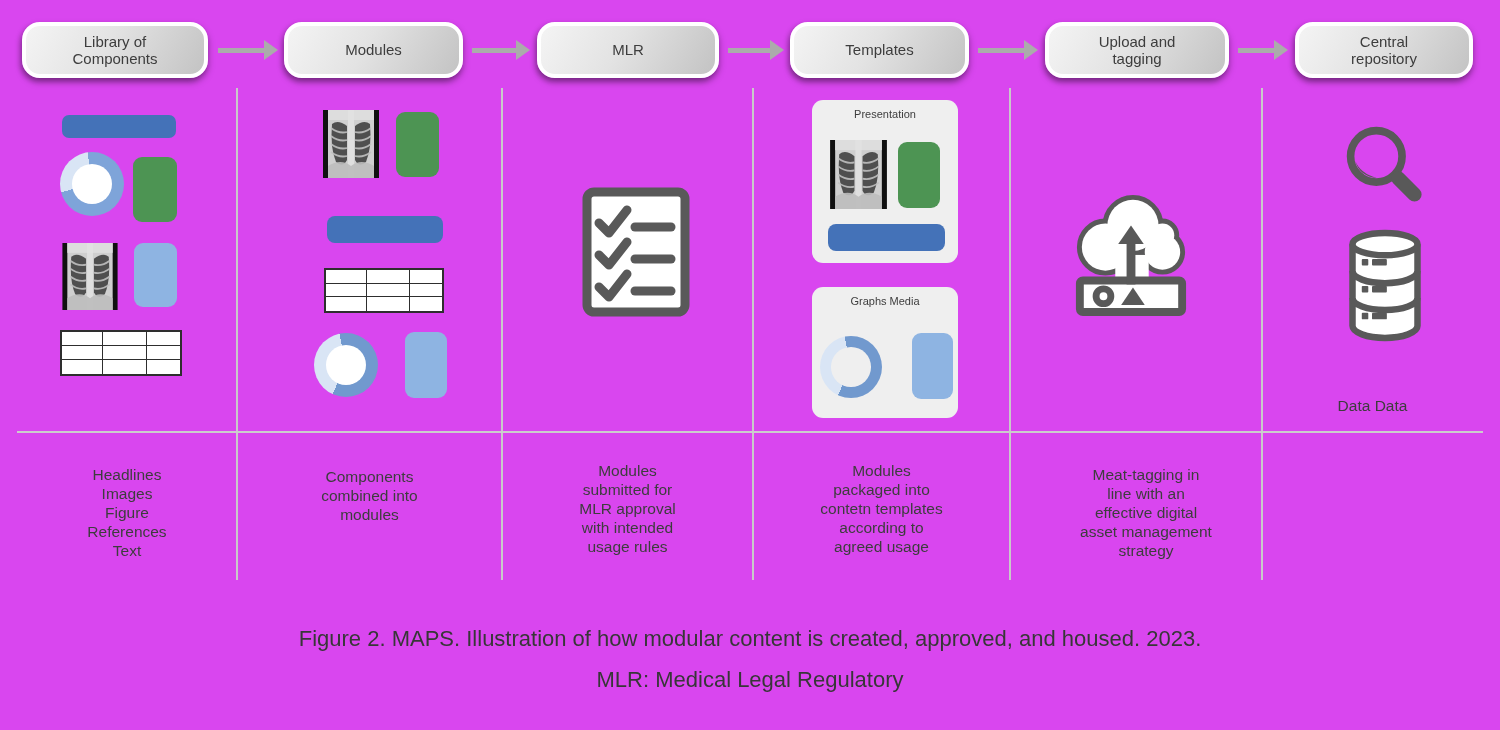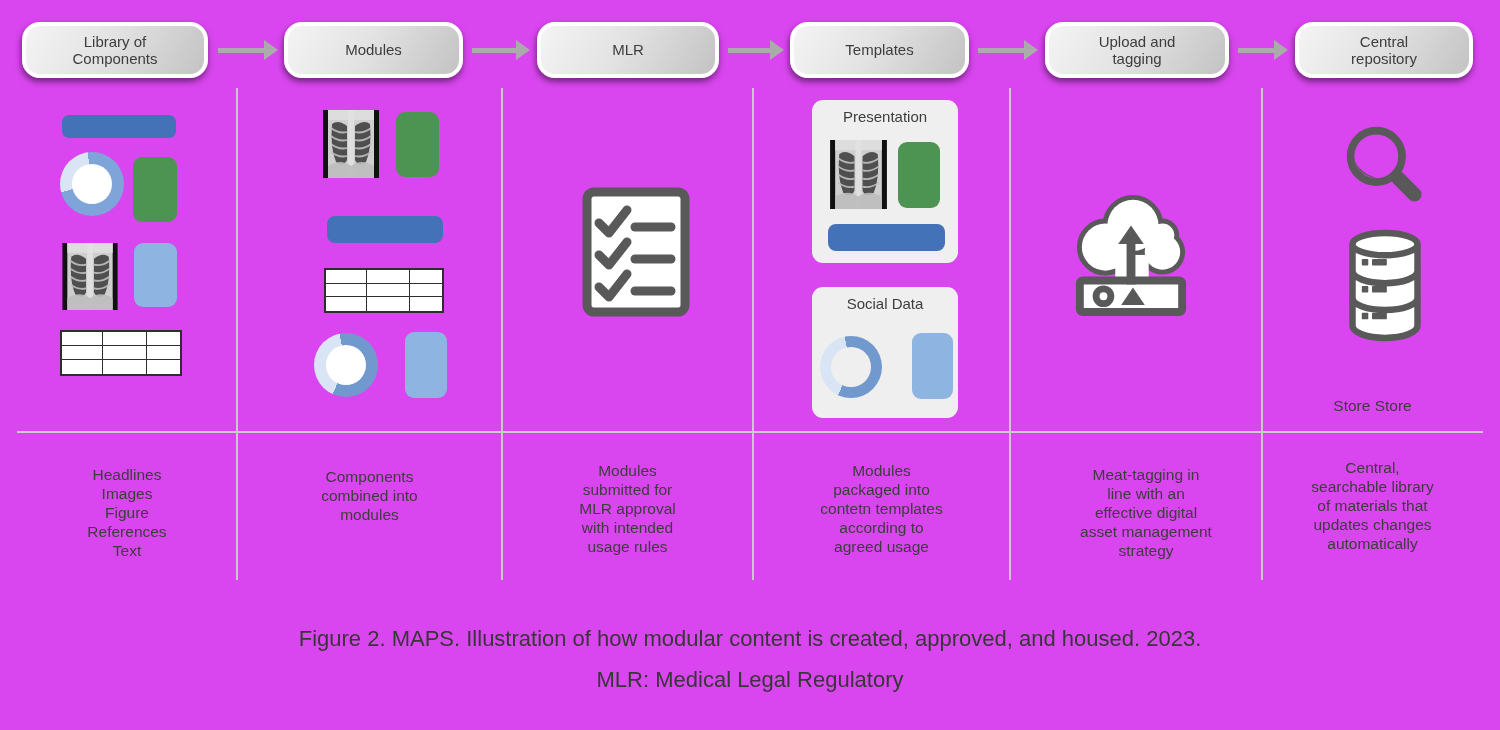--- a/index.html
+++ b/index.html
@@ -47,21 +47,21 @@
   .donut-b{background:conic-gradient(#7199ce 0deg 205deg,#d9e5f5 205deg 348deg,#7199ce 348deg 360deg);}
   .ctable{position:absolute;display:grid;grid-template-columns:35% 37% 28%;grid-template-rows:1fr 1fr 1fr;border:2px solid #2e2e2e;box-sizing:border-box;background:#fff;}
   .ctable>div{border-right:1.5px solid #2e2e2e;border-bottom:1.5px solid #2e2e2e;}
   .ctable>div:nth-child(3n){border-right:none;}
   .ctable>div:nth-child(n+7){border-bottom:none;}
   .xray{position:absolute;}
   
   .card{position:absolute;left:812px;width:146px;background:#efefef;border-radius:11px;}
   .card-pres{top:100px;height:163px;}
   .card-soc{top:287px;height:131px;}
-  .card-label{position:absolute;top:8px;left:0;right:0;text-align:center;font-size:15px;color:#3d3d3d;}
+  .card-label{position:absolute;top:8px;left:0;right:0;text-align:center;font-size:11px;color:#3d3d3d;}
   
   .desc{position:absolute;text-align:center;font-size:15.5px;line-height:1.22;color:#3d3d3d;white-space:pre-line;}
   .d1{left:17px;width:220px;top:466px;}
   .d2{left:237px;width:265px;top:468px;}
   .d3{left:502px;width:251px;top:462px;}
   .d4{left:753px;width:257px;top:462px;}
   .d5{left:1010px;width:272px;top:466px;text-align:center;}
   .d6{left:1262px;width:221px;top:459px;}
   .data-store{position:absolute;left:1262px;width:221px;top:397px;text-align:center;font-size:15.5px;color:#3d3d3d;}
   
@@ -187,21 +187,21 @@
   <div class="card card-pres">
     <div class="card-label">Presentation</div>
   </div>
   <svg class="xray" style="left:830px;top:140px;" width="57" height="69">
       <use href="#xray-sym"></use>
     </svg>
   <div class="shape rect-green" style="left:898px;top:142px;width:42px;height:66px;"></div>
   <div class="shape bar-blue" style="left:828px;top:224px;width:117px;height:27px;border-radius:8px;"></div>
 
   <div class="card card-soc">
-    <div class="card-label">Social Data</div>
+    <div class="card-label">Graphs Media</div>
     <div class="donut donut-b" style="left:8px;top:49px;width:62px;height:62px;"></div>
   </div>
   <div class="shape rect-lblue" style="left:912px;top:333px;width:41px;height:66px;"></div>
 
   <svg style="position:absolute;left:1072px;top:186px;" width="118" height="130" viewBox="0 0 120 132">
     <g stroke="#595959" stroke-width="10" fill="#ffffff">
       <circle cx="34" cy="62" r="24"></circle>
         <circle cx="62" cy="40" r="26"></circle>
       <circle cx="92" cy="50" r="12"></circle>
         <circle cx="92" cy="67" r="18"></circle>
@@ -232,21 +232,21 @@
     <path d="M7 75 A35 13 0 0 0 77 75" fill="none" stroke="#595959" stroke-width="7"></path>
     <g fill="#595959">
       <rect x="17" y="33" width="7" height="7" rx="1"></rect>
         <rect x="28" y="33" width="16" height="7" rx="1"></rect>
       <rect x="17" y="62" width="7" height="7" rx="1"></rect>
         <rect x="28" y="62" width="16" height="7" rx="1"></rect>
       <rect x="17" y="91" width="7" height="7" rx="1"></rect>
         <rect x="28" y="91" width="16" height="7" rx="1"></rect>
     </g>
   </svg>
-  <div class="data-store">Store Store</div>
+  <div class="data-store">Data Data</div>
 
   <div class="desc d1">Headlines
 Images
 Figure
 References
 Text</div>
   <div class="desc d2">Components
 combined into
 modules</div>
   <div class="desc d3">Modules
@@ -257,22 +257,17 @@
   <div class="desc d4">Modules
 packaged into
 contetn templates
 according to
 agreed usage</div>
   <div class="desc d5">Meat-tagging in
 line with an
 effective digital
 asset management
 strategy</div>
-  <div class="desc d6">Central,
-searchable library
-of materials that
-updates changes
-automatically</div>
 
   <div class="caption-line cap1">Figure 2. MAPS. Illustration of how modular content is created, approved, and housed. 2023.</div>
   <div class="caption-line cap2">MLR: Medical Legal Regulatory</div>
 
 </div>
 
 </body></html>

